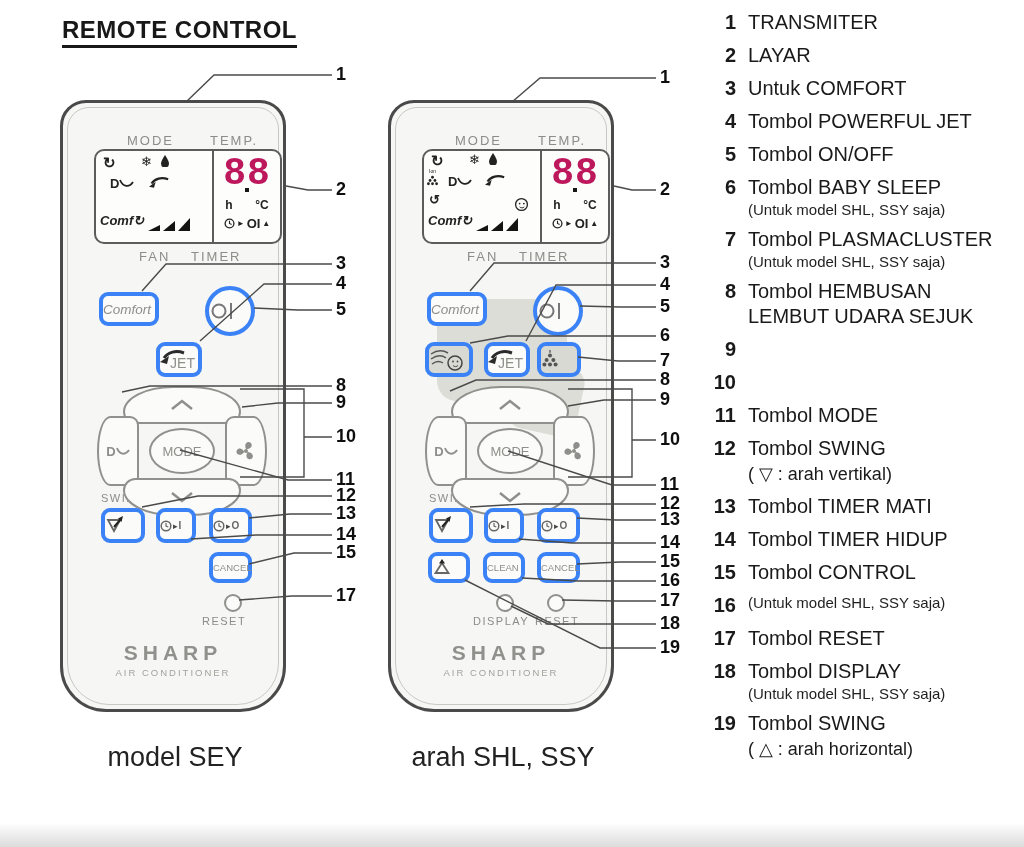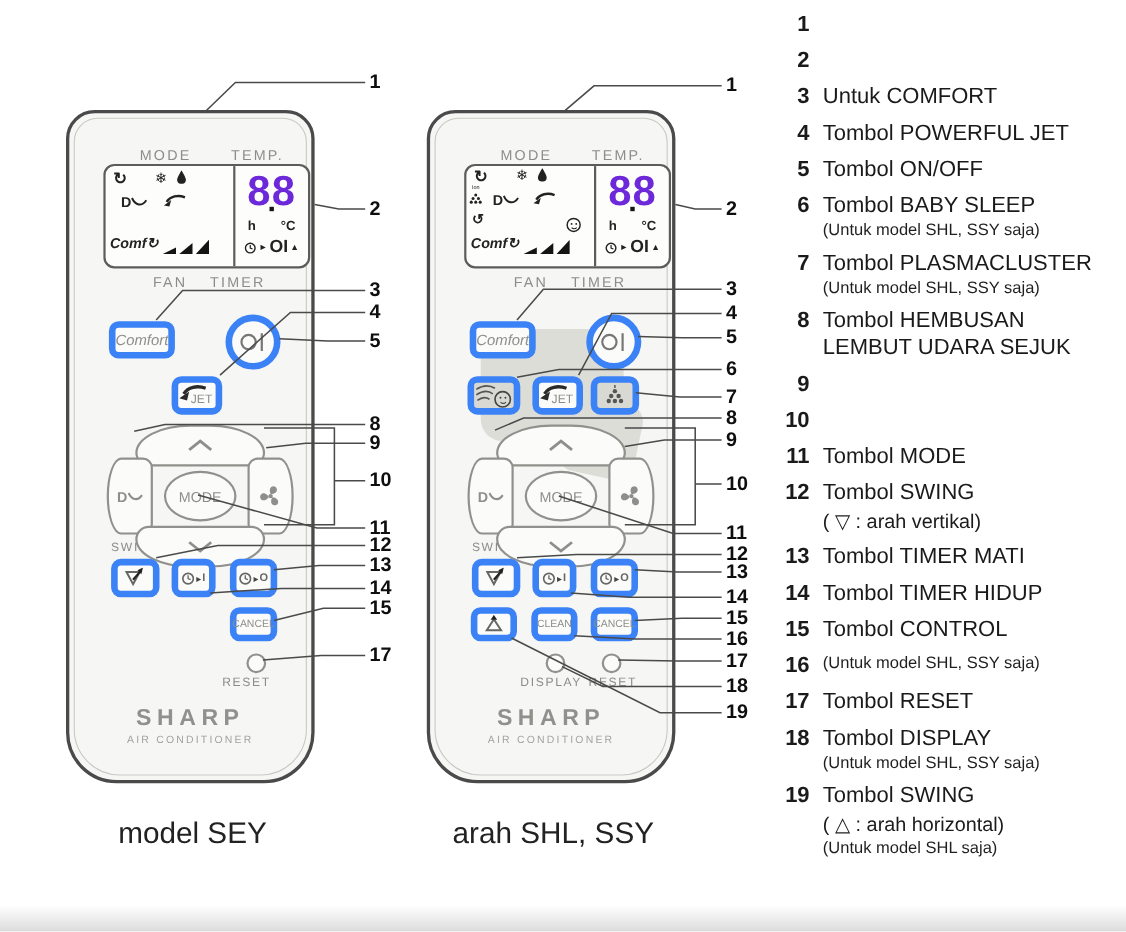--- a/index.html
+++ b/index.html
@@ -18,45 +18,45 @@
   .r1{left:60px;top:100px;}
   .r2{left:388px;top:100px;}
   .glabel{position:absolute;color:#8c8c88;font-size:13px;letter-spacing:2px;}
   .glabel.small{font-size:11px;letter-spacing:1.5px;}
 
   
   .lcd{position:absolute;left:31px;top:46px;width:188px;height:95px;background:#fdfdfb;
     border:2px solid #5c5c5c;border-radius:10px;display:flex;box-sizing:border-box;}
   .lcd-left{width:116px;position:relative;border-right:2px solid #5c5c5c;}
   .lcd-right{flex:1;position:relative;text-align:center;}
-  .digits{font-family:Liberation Sans, sans-serif;font-weight:bold;font-size:38px;
-    line-height:1;color:#6d28d9;margin-top:4px;letter-spacing:1px;position:relative;display:inline-block;}
+  .digits{font-family:Liberation Mono, monospace;font-weight:bold;font-size:38px;
+    line-height:1;color:#be185d;margin-top:4px;letter-spacing:1px;position:relative;display:inline-block;}
   .digit-dot{position:absolute;left:50%;bottom:1px;width:4px;height:4px;background:#161616;margin-left:-2px;}
   .hc-row{position:absolute;left:0;right:0;top:47px;display:flex;justify-content:space-around;
     font-size:12px;font-weight:bold;color:#222;}
   .tmr-row{position:absolute;left:0;right:0;top:66px;display:flex;align-items:center;
     justify-content:center;gap:2px;color:#222;}
   .tmr-row .tri{font-size:8px;line-height:1;}
-  .tmr-row .oi{font-size:16px;font-weight:bold;line-height:1;}
+  .tmr-row .oi{font-size:13px;font-weight:bold;line-height:1;}
   .licon{position:absolute;color:#222;line-height:1;}
   .licon.uref{font-size:15px;font-weight:bold;}
   .licon.snow{font-size:13px;}
   .licon.dcv{font-weight:bold;font-size:13px;display:flex;align-items:flex-start;}
   .licon.comf{font-size:13px;font-weight:bold;font-style:italic;}
   .licon.ion{font-size:5px;text-align:center;}
   .licon.carr{font-size:13px;font-weight:bold;}
 
   
-  .btn{position:absolute;background:#fbfbf9;border:6px solid #3b82f6;border-radius:9px;
-    display:flex;align-items:center;justify-content:center;color:#8e8e8a;box-sizing:border-box;z-index:2;}
+  .btn{position:absolute;background:#fbfbf9;border:4px solid #3b82f6;border-radius:9px;
+    display:flex;align-items:center;justify-content:flex-start;color:#8e8e8a;box-sizing:border-box;z-index:2;}
   .btn.shaded{background:#d9d9d4;}
   .comfort{left:36px;top:189px;width:60px;height:34px;font-size:13.5px;font-style:italic;}
   .onoff{left:142px;top:183px;width:50px;height:50px;border-radius:50%;}
   .jet{left:93px;top:239px;width:46px;height:35px;position:absolute;}
-  .jet .jl{position:absolute;right:3px;bottom:2px;font-size:11px;color:#8e8e8a;}
+  .jet .jl{position:absolute;right:3px;bottom:2px;font-size:14px;color:#8e8e8a;}
   .baby{left:34px;top:239px;width:48px;height:35px;}
   .plasma{left:146px;top:239px;width:44px;height:35px;}
   .dpad{position:absolute;left:34px;top:283px;width:170px;height:130px;z-index:2;}
   .dk{position:absolute;background:#fbfbf9;border:2px solid #90908c;box-sizing:border-box;
     display:flex;align-items:center;justify-content:center;}
   .d-up{left:26px;top:0;width:118px;height:38px;border-radius:55% 55% 16px 16px / 88% 88% 16px 16px;}
   .d-down{left:26px;top:92px;width:118px;height:38px;border-radius:16px 16px 55% 55% / 16px 16px 88% 88%;}
   .d-left{left:0;top:30px;width:42px;height:70px;border-radius:55% 16px 16px 55% / 88% 16px 16px 88%;}
   .d-right{left:128px;top:30px;width:42px;height:70px;border-radius:16px 55% 55% 16px / 16px 88% 88% 16px;}
   .d-mode{left:52px;top:42px;width:66px;height:46px;border-radius:50%;font-size:13px;color:#8e8e8a;}
@@ -93,20 +93,21 @@
   .lg-body{flex:1;}
   .lg-text{font-size:20px;line-height:25px;max-width:250px;}
   .lg-sub{font-size:18px;line-height:23px;margin-top:2px;}
   .lg-note{font-size:15px;line-height:18px;margin-top:1px;color:#1f1f1f;}
 </style>
 </head>
 <body>
 
 <div class="canvas">
 
+  <div class="title">REMOTE CONTROL</div>
 
   <div class="remote r1">
     <span class="glabel" style="left:64px;top:30px">MODE</span>
     <span class="glabel" style="left:147px;top:30px">TEMP.</span>
 
     <div class="lcd">
       <div class="lcd-left">
         <span class="licon uref" style="left:7px;top:4px">↻</span>
         <span class="licon snow" style="left:45px;top:4px">❄</span>
         <span class="licon" style="left:64px;top:3px">
@@ -488,23 +489,29 @@
   <b class="co" style="left:660px;top:532px">14</b>
   <b class="co" style="left:660px;top:551px">15</b>
   <b class="co" style="left:660px;top:570px">16</b>
   <b class="co" style="left:660px;top:590px">17</b>
   <b class="co" style="left:660px;top:613px">18</b>
   <b class="co" style="left:660px;top:637px">19</b>
 
   <div class="legend">
     <div class="lg-item">
         <span class="lg-num">1</span>
+        <div class="lg-body">
+          <div class="lg-text">TRANSMITER</div>
+        </div>
       </div>
     <div class="lg-item">
         <span class="lg-num">2</span>
+        <div class="lg-body">
+          <div class="lg-text">LAYAR</div>
+        </div>
       </div>
     <div class="lg-item">
         <span class="lg-num">3</span>
         <div class="lg-body">
           <div class="lg-text">Untuk COMFORT</div>
         </div>
       </div>
     <div class="lg-item">
         <span class="lg-num">4</span>
         <div class="lg-body">
@@ -591,19 +598,18 @@
         <div class="lg-body">
           <div class="lg-text">Tombol DISPLAY</div>
           <div class="lg-note">(Untuk model SHL, SSY saja)</div>
         </div>
       </div>
     <div class="lg-item">
         <span class="lg-num">19</span>
         <div class="lg-body">
           <div class="lg-text">Tombol SWING</div>
           <div class="lg-sub">( △ : arah horizontal)</div>
-          <div class="lg-note">(Untuk model SHL saja)</div>
         </div>
       </div>
   </div>
 
   <div class="page-fade"></div>
 </div>
 
 </body></html>

